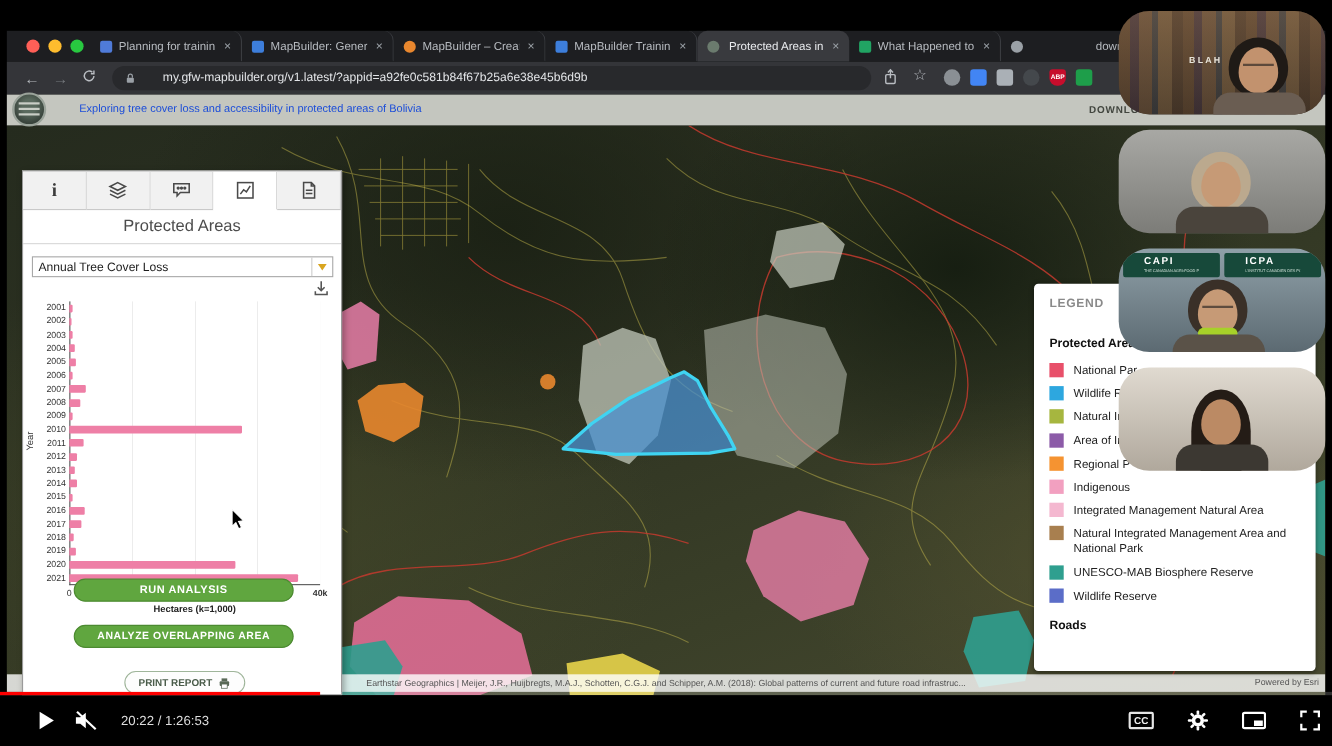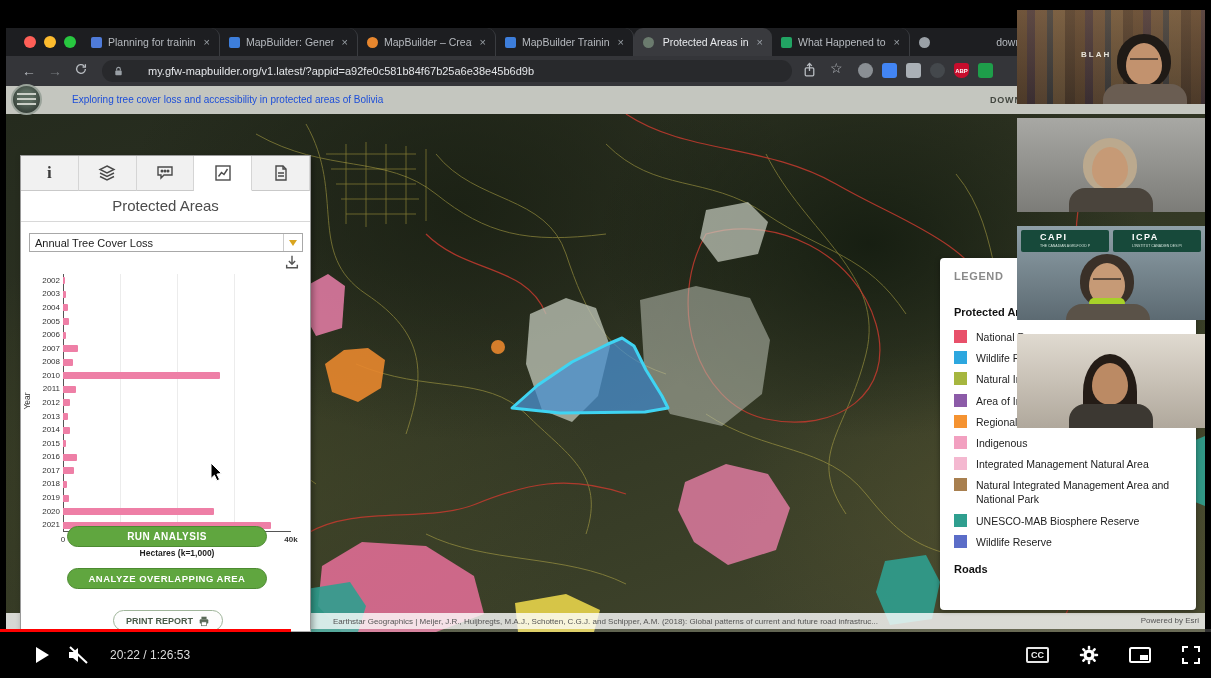--- a/index.html
+++ b/index.html
@@ -83,21 +83,21 @@
   
   .legend-panel{position:absolute;left:934px;top:248px;width:256px;height:352px;background:#fff;border-radius:4px;box-shadow:0 1px 5px rgba(0,0,0,.4);z-index:5;overflow:hidden;padding:12px 14px;box-sizing:border-box;}
   .lg-title{font-size:11px;font-weight:bold;color:#8a8a8a;letter-spacing:.6px;margin-bottom:24px;}
   .lg-section{font-size:11px;font-weight:bold;color:#111;margin-bottom:12px;}
   .lg-item{display:flex;align-items:flex-start;margin-bottom:7px;}
   .swatch{width:13px;height:13px;flex:0 0 13px;margin-right:9px;margin-top:0;}
   .lg-label{font-size:10.5px;color:#222;line-height:1.35;max-width:198px;}
   .lg-roads{font-size:11px;font-weight:bold;color:#111;margin-top:14px;}
 
   
-  .cam{position:absolute;left:1011px;width:188px;height:94px;overflow:hidden;z-index:7;}
+  .cam{position:absolute;left:1011px;width:188px;height:94px;overflow:hidden;z-index:7;border-radius:28px;}
   .cam1{top:0;background:linear-gradient(#6a523c,#30261e);}
   .cam1 .books{position:absolute;inset:0;background:repeating-linear-gradient(90deg,#7a5a3a 0 10px,#4a3a50 10px 18px,#8a6a4a 18px 30px,#3a4a58 30px 36px,#9a7a50 36px 48px,#5c4632 48px 58px);opacity:.38;}
   .poster{position:absolute;left:64px;top:40px;color:#e8e4da;font-size:8px;font-weight:bold;letter-spacing:2px;}
   .cam2{top:108px;background:linear-gradient(#a8a8a4,#7c7c78);}
   .cam3{top:216px;background:linear-gradient(#8fa0a8,#5c6a72);}
   .cam4{top:324px;background:linear-gradient(#e0dad0,#b0a89c);}
   .person{position:absolute;width:72px;height:84px;}
   .person .hair{position:absolute;left:8px;top:0;width:54px;height:54px;border-radius:50% 50% 46% 46%;background:var(--hair);}
   .person .face{position:absolute;left:17px;top:9px;width:36px;height:42px;border-radius:50%/55% 55% 45% 45%;background:var(--skin);}
   .person .glasses{position:absolute;left:21px;top:24px;width:28px;height:8px;border-top:2px solid rgba(25,25,25,.6);}
@@ -302,20 +302,24 @@
         <svg width="16" height="16" viewBox="0 0 18 18">
             <path d="M9 2v9M5.5 8L9 11.5 12.5 8"></path>
             <path d="M3 12v3.5h12V12"></path>
           </svg>
       </button>
       <div class="chart">
         <div class="ylabel">Year</div>
         <div class="plot-grid"></div>
         <div class="chart-rows" id="chart-rows">
             <div class="crow">
+              <span class="ylab">2001</span>
+              <div class="bar" style="width: 3.42px; background: rgb(238, 127, 166);"></div>
+            </div>
+            <div class="crow">
               <span class="ylab">2002</span>
               <div class="bar" style="width: 2.28px; background: rgb(238, 127, 166);"></div>
             </div>
             <div class="crow">
               <span class="ylab">2003</span>
               <div class="bar" style="width: 2.85px; background: rgb(238, 127, 166);"></div>
             </div>
             <div class="crow">
               <span class="ylab">2004</span>
               <div class="bar" style="width: 5.13px; background: rgb(238, 127, 166);"></div>
@@ -328,20 +332,24 @@
               <span class="ylab">2006</span>
               <div class="bar" style="width: 2.85px; background: rgb(238, 127, 166);"></div>
             </div>
             <div class="crow">
               <span class="ylab">2007</span>
               <div class="bar" style="width: 14.82px; background: rgb(238, 127, 166);"></div>
             </div>
             <div class="crow">
               <span class="ylab">2008</span>
               <div class="bar" style="width: 9.69px; background: rgb(238, 127, 166);"></div>
+            </div>
+            <div class="crow">
+              <span class="ylab">2009</span>
+              <div class="bar" style="width: 3.42px; background: rgb(238, 127, 166);"></div>
             </div>
             <div class="crow">
               <span class="ylab">2010</span>
               <div class="bar" style="width: 156.75px; background: rgb(238, 127, 166);"></div>
             </div>
             <div class="crow">
               <span class="ylab">2011</span>
               <div class="bar" style="width: 13.11px; background: rgb(238, 127, 166);"></div>
             </div>
             <div class="crow">

